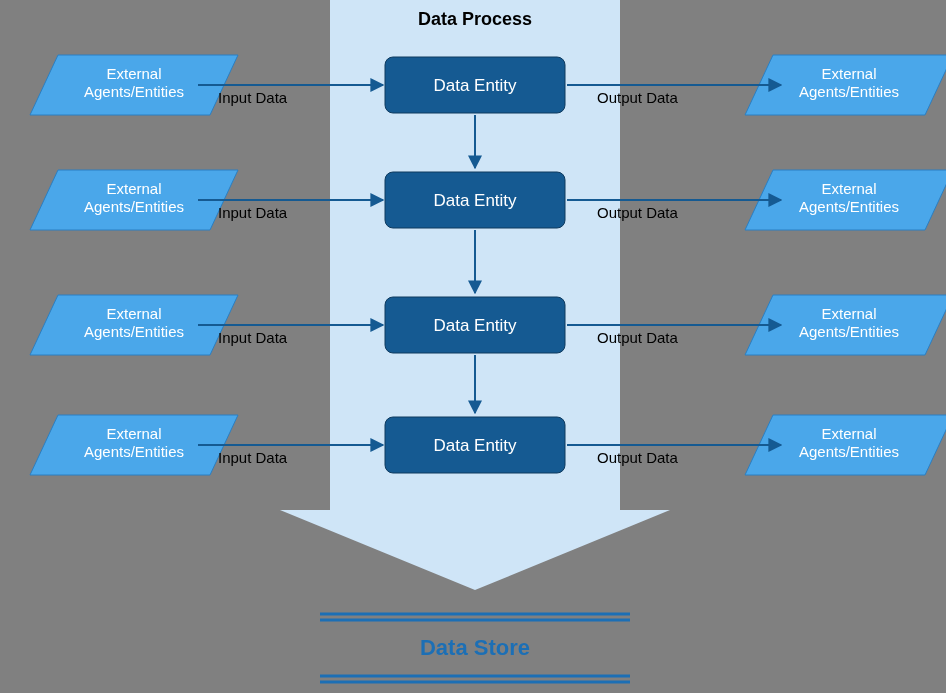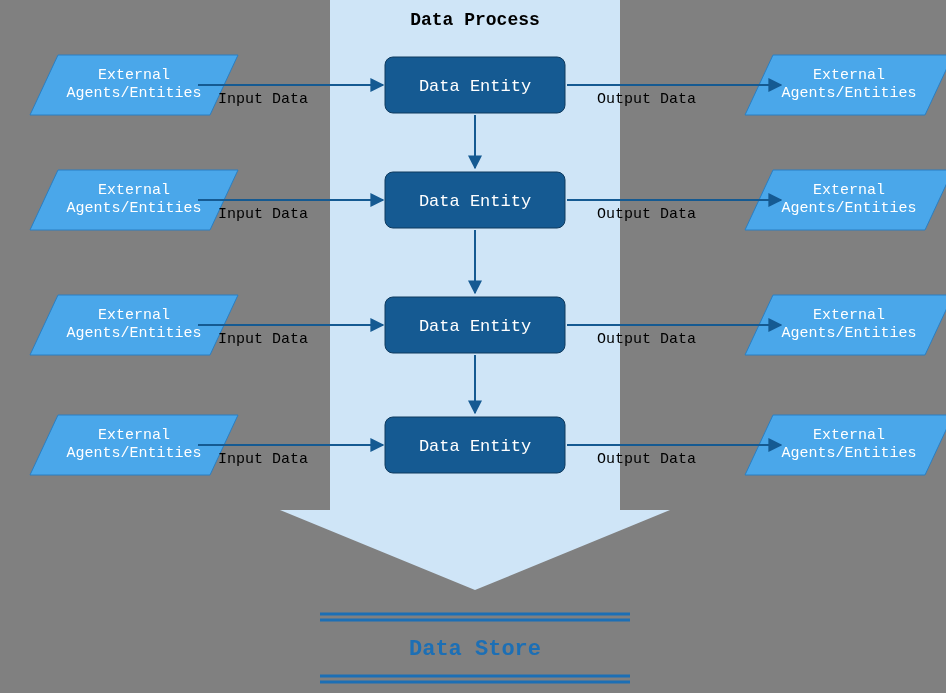--- a/index.html
+++ b/index.html
@@ -8,21 +8,20 @@
     width: 946px;
     height: 693px;
     background: #808080;
     font-family: Arial, Helvetica, sans-serif;
     overflow: hidden;
   }
   .canvas {
     position: relative;
     width: 946px;
     height: 693px;
-    font-family: Liberation Mono, monospace;
   }
   svg { display: block; }
   .title {
     font-size: 18px;
     font-weight: bold;
     fill: #000;
   }
   .entity-text {
     font-size: 17px;
     fill: #fff;

